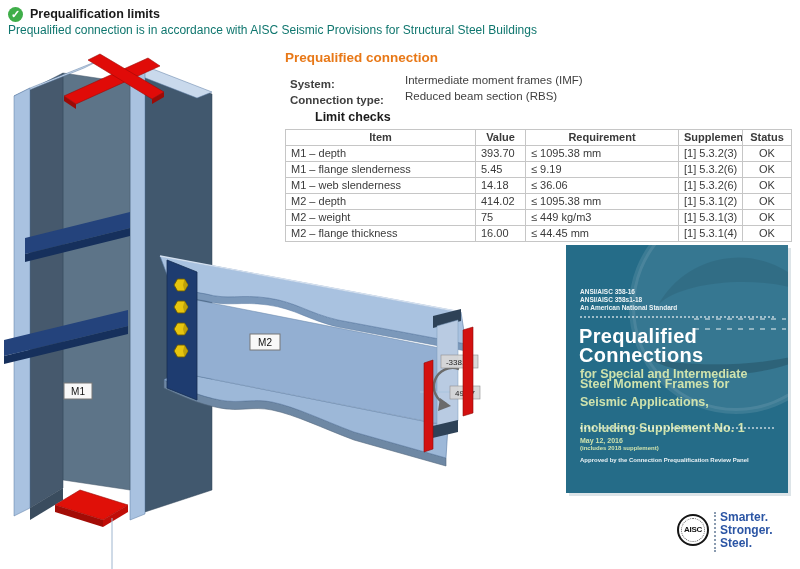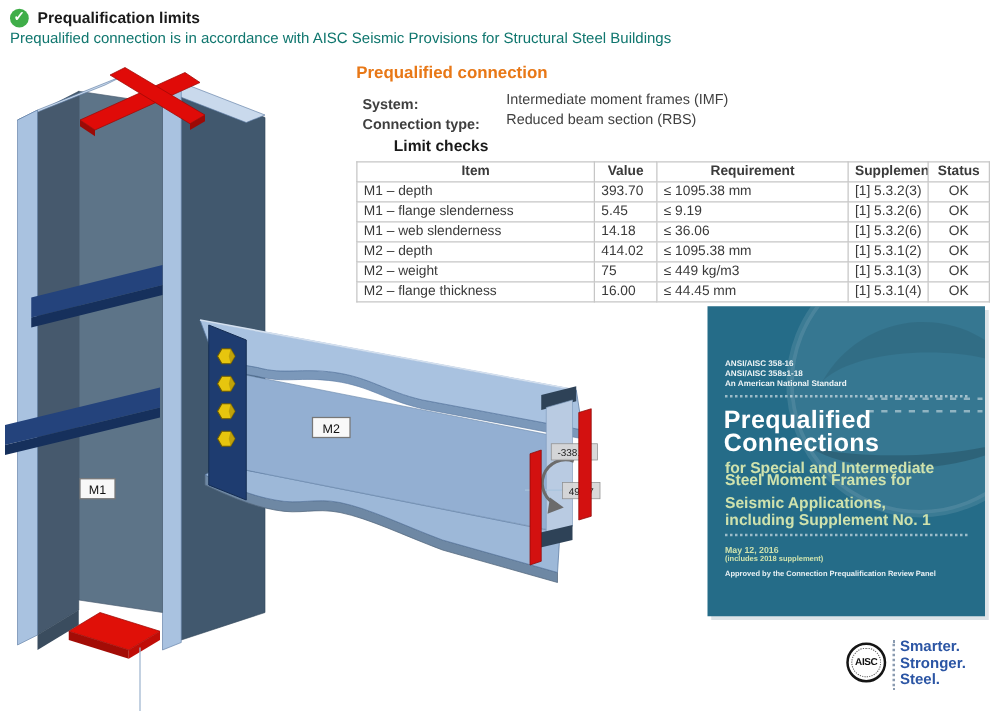--- a/index.html
+++ b/index.html
@@ -237,21 +237,21 @@
     </svg>
     <div class="abs small-std" style="left:14px;top:43px;">ANSI/AISC 358-16</div>
     <div class="abs small-std" style="left:14px;top:51px;">ANSI/AISC 358s1-18</div>
     <div class="abs small-std" style="left:14px;top:59px;">An American National Standard</div>
     <div class="abs dotline" style="left:14px;top:71px;"></div>
     <div class="abs btitle" style="left:13px;top:82px;">Prequalified</div>
     <div class="abs btitle" style="left:13px;top:101px;">Connections</div>
     <div class="abs bsub" style="left:14px;top:122px;">for Special and Intermediate</div>
     <div class="abs bsub" style="left:14px;top:132px;">Steel Moment Frames for</div>
     <div class="abs bsub" style="left:14px;top:150px;">Seismic Applications,</div>
-    <div class="abs bsub" style="left:14px;top:164px;">including Supplement No. 1</div>
+    <div class="abs bsub" style="left:14px;top:176px;">including Supplement No. 1</div>
     <div class="abs dotline" style="left:14px;top:182px;"></div>
     <div class="abs bdate" style="left:14px;top:192px;">May 12, 2016</div>
     <div class="abs bnote" style="left:14px;top:200px;">(includes 2018 supplement)</div>
     <div class="abs bappr" style="left:14px;top:212px;">Approved by the Connection Prequalification Review Panel</div>
   </div>
 
   <div class="abs" style="left:677px;top:512px;z-index:2;">
     <div class="aisc-circle abs" style="left:0;top:2px;">AISC</div>
     <div class="vdots abs" style="left:37px;top:0;"></div>
     <div class="abs" style="left:43px;top:-1px;">

